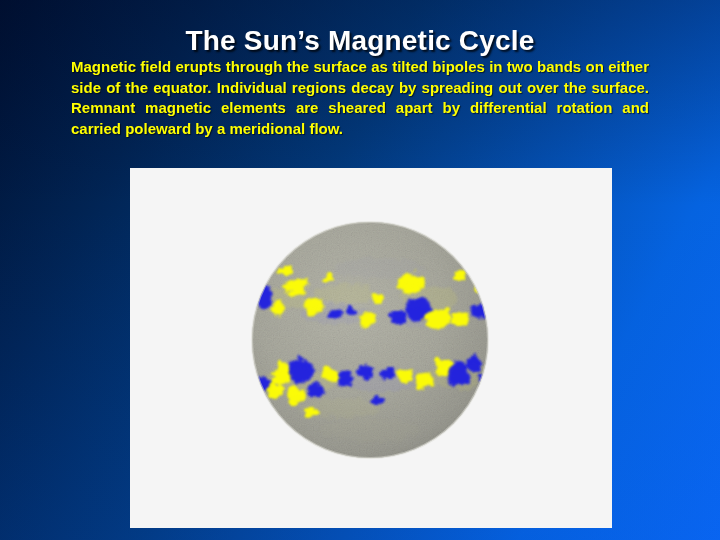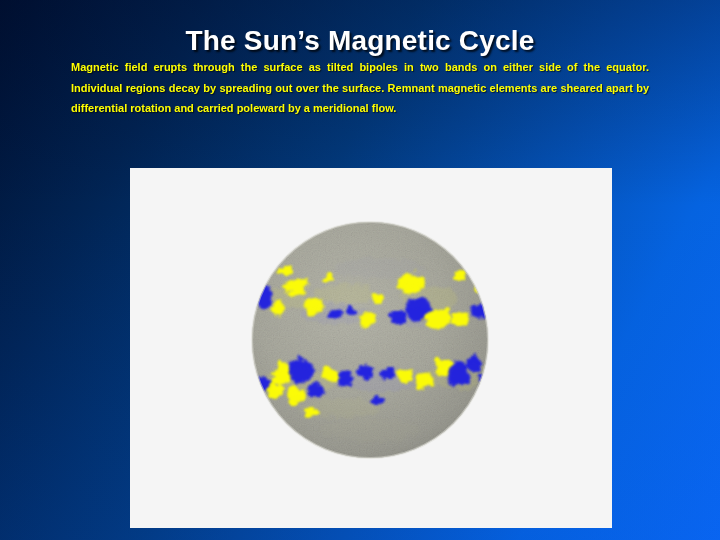--- a/index.html
+++ b/index.html
@@ -46,21 +46,21 @@
     text-shadow: 2px 2px 2px rgba(0,0,0,0.75);
     z-index: 3;
   }
 
   #body-text {
     position: absolute;
     left: 71px;
     top: 57px;
     width: 578px;
     color: #ffff00;
-    font-size: 11px;
+    font-size: 15px;
     font-weight: bold;
     line-height: 20.5px;
     text-align: justify;
     text-shadow: 1px 1px 1px rgba(0,0,0,0.60);
     z-index: 3;
   }
   #body-text > span { display: inline; }
 
   
   #picture-panel {

